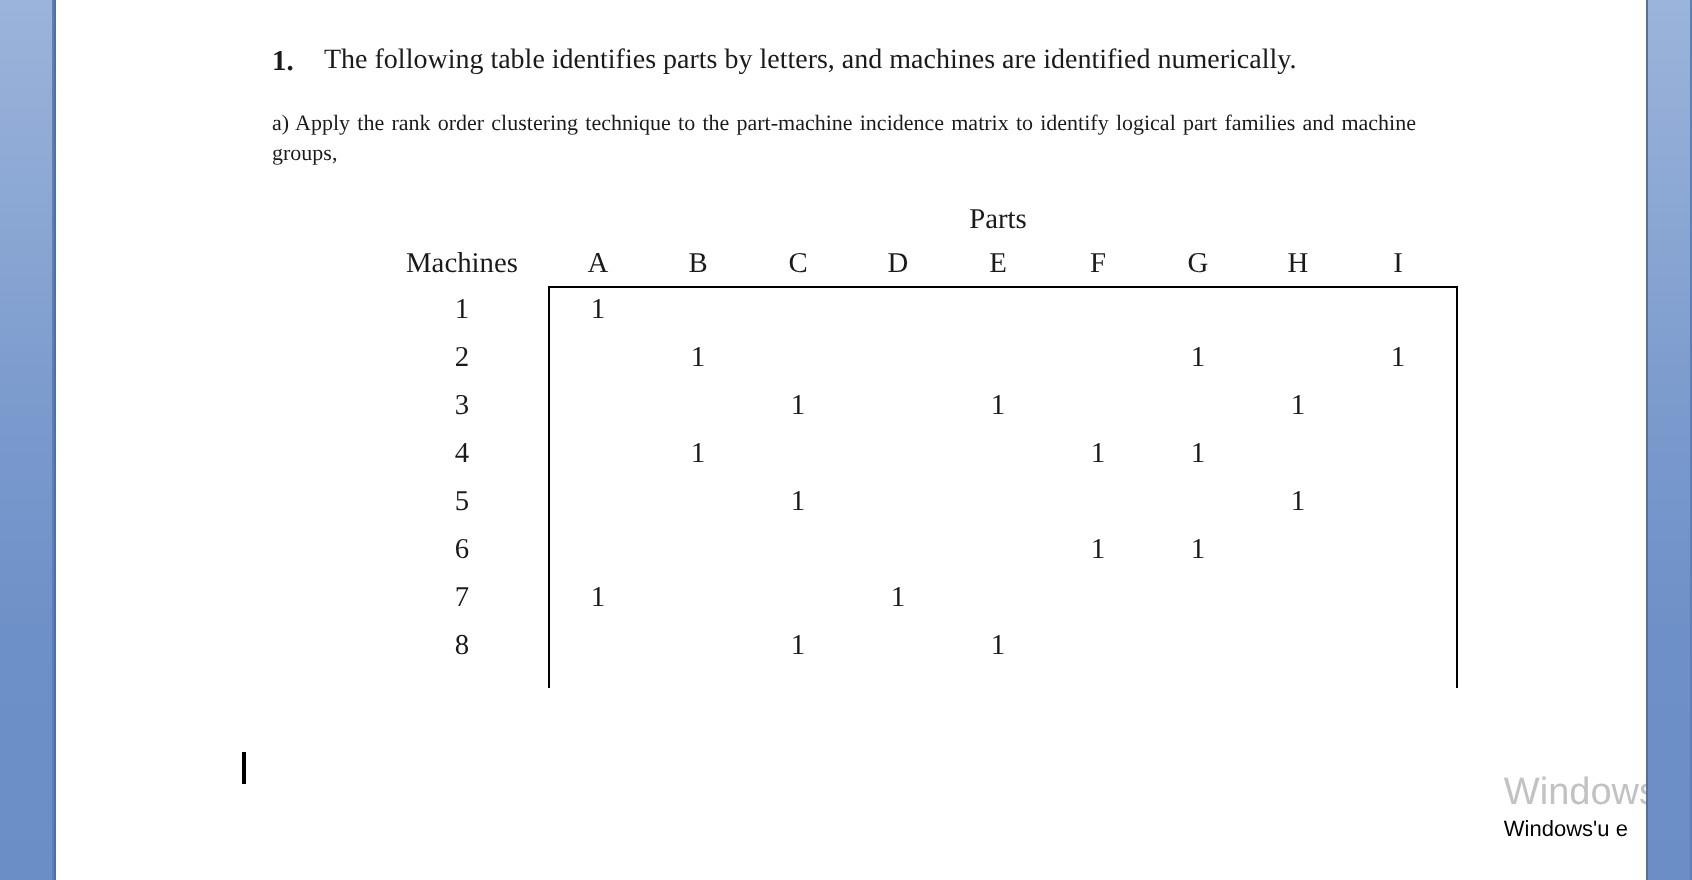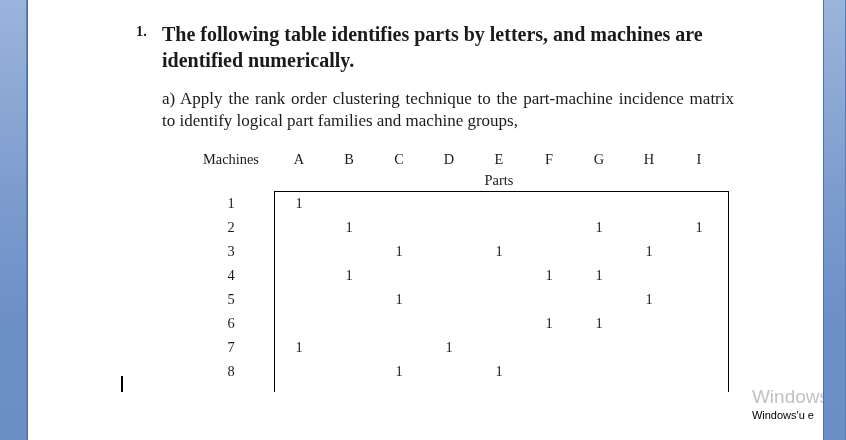--- a/index.html
+++ b/index.html
@@ -60,29 +60,27 @@
     line-height: 1.28;
   }
   .q-number {
     font-weight: bold;
     width: 26px;
     flex: 0 0 26px;
     font-size: 14.4px;
   }
   .q-text {
     flex: 1;
-    font-size: 20px;
-    font-weight: bold;
+    font-size: 14px;
   }
 
   .subparts {
     margin-top: 15px;
-    margin-left: 26px;
     width: 572px;
-    font-size: 17px;
+    font-size: 11px;
     line-height: 1.30;
   }
   .subpart-a {
     text-align: justify;
     text-align-last: left;
   }
   .subpart-b {
     text-align: justify;
     text-align-last: left;
     margin-top: 0px;
@@ -210,36 +208,36 @@
         <span class="q-text">The following table identifies parts by letters, and machines are identified numerically.</span>
       </div>
 
       <div class="subparts">
         <div class="subpart-a">a) Apply the rank order clustering technique to the part-machine incidence matrix to identify logical part families and machine groups,</div>
       </div>
 
       <div class="matrix-wrap">
         <table class="matrix">
           <thead>
+            <tr>
+              <th></th>
+              <th class="parts-title" colspan="9">Parts</th>
+            </tr>
             <tr>
               <th class="hdr-machines col-machines">Machines</th>
               <th class="hdr-part">A</th>
               <th class="hdr-part">B</th>
               <th class="hdr-part">C</th>
               <th class="hdr-part">D</th>
               <th class="hdr-part">E</th>
               <th class="hdr-part">F</th>
               <th class="hdr-part">G</th>
               <th class="hdr-part">H</th>
               <th class="hdr-part">I</th>
             </tr>
-            <tr>
-              <th></th>
-              <th class="parts-title" colspan="9">Parts</th>
-            </tr>
           </thead>
           <tbody id="matrix-body">
               <tr>
                 <td class="rownum col-machines">1</td>
                 <td class="cell">1</td>
                 <td class="cell"></td>
                 <td class="cell"></td>
                 <td class="cell"></td>
                 <td class="cell"></td>
                 <td class="cell"></td>

